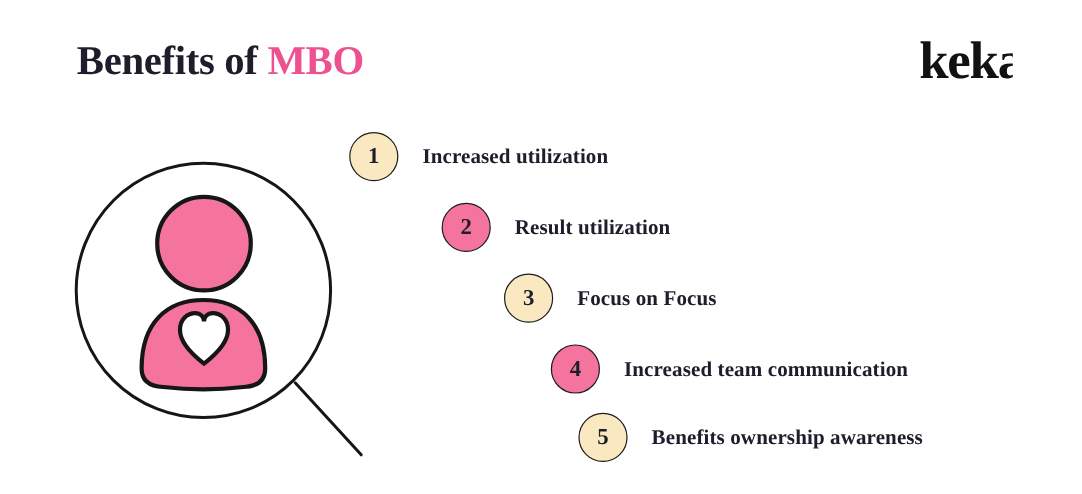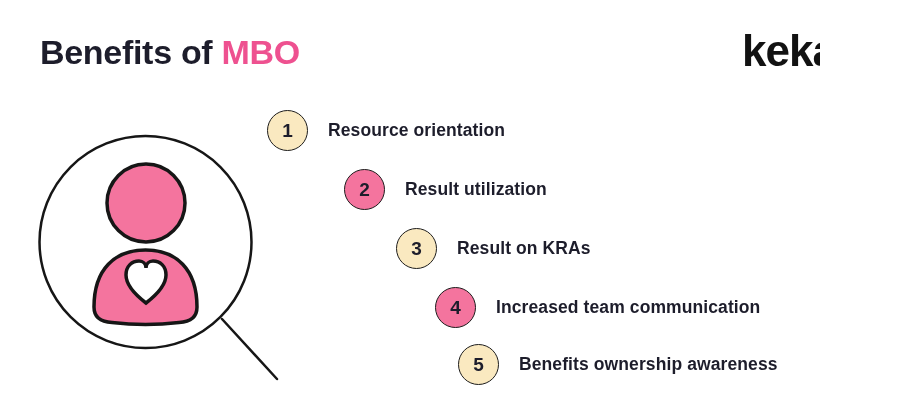--- a/index.html
+++ b/index.html
@@ -2,21 +2,22 @@
 <html><head>
 <meta charset="utf-8">
 <style>
   html, body { margin: 0; padding: 0; background: #fff; }
   .stage {
     position: relative;
     width: 820px;
     height: 412px;
     background: #FFFFFF;
     overflow: hidden;
-    font-family: Liberation Sans, sans-serif;
+    font-family: Liberation Serif, serif;
+    margin-left: 24px;
   }
   
   .title {
     position: absolute;
     left: 40px;
     top: 33px;
     font-size: 34px;
     font-weight: bold;
     letter-spacing: -0.3px;
     color: #1D1D2B;
@@ -122,29 +123,29 @@
              C 103 168 96 159 96 150
              C 96 141 102 136 109 136
              C 113 136 116 139 116 143
              C 116 139 119 136 123 136
              C 130 136 136 141 136 150
              C 136 159 129 168 116 178 Z" stroke="#161616" stroke-width="3.5" fill="#FFFFFF"></path>
   </svg>
 
   <div class="benefit b1">
     <div class="badge cream">1</div>
-    <div class="benefit-label">Resource orientation</div>
+    <div class="benefit-label">Increased utilization</div>
   </div>
   <div class="benefit b2">
     <div class="badge pink">2</div>
     <div class="benefit-label">Result utilization</div>
   </div>
   <div class="benefit b3">
     <div class="badge cream">3</div>
-    <div class="benefit-label">Result on KRAs</div>
+    <div class="benefit-label">Focus on Focus</div>
   </div>
   <div class="benefit b4">
     <div class="badge pink">4</div>
     <div class="benefit-label">Increased team communication</div>
   </div>
   <div class="benefit b5">
     <div class="badge cream">5</div>
     <div class="benefit-label">Benefits ownership awareness</div>
   </div>
 

